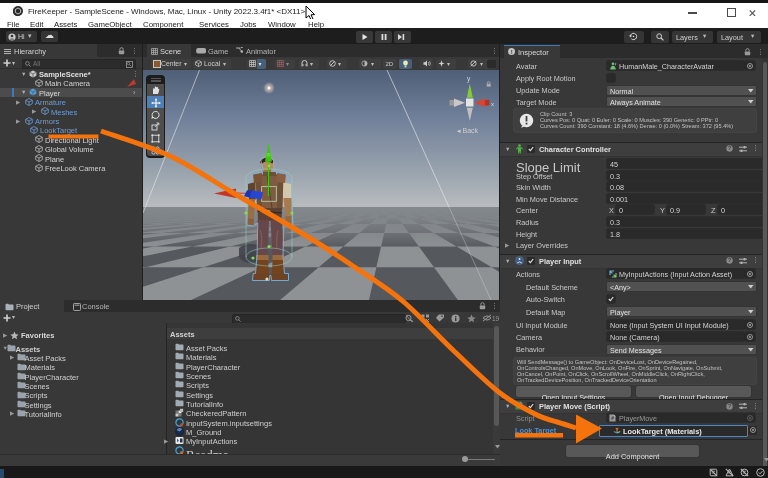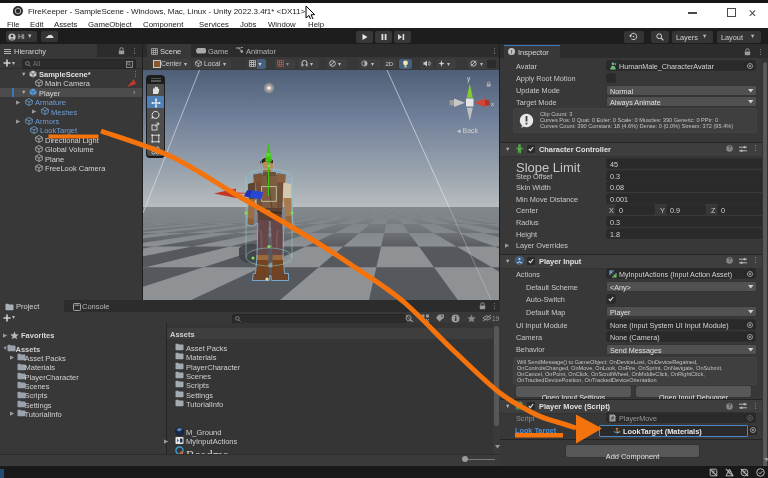--- a/index.html
+++ b/index.html
@@ -876,20 +876,41 @@
           <span class="abs" style="left:19px;top:1px;font-size:7.5px;color:#cfcfcf;">Settings</span>
         </div>
         <div class="abs" style="left:0;top:56.0px;width:326px;height:9.33px;">
           <span class="abs" style="left:8px;top:0px;">
             <svg width="9" height="8" viewBox="0 0 9 8">
               <path d="M0.5,1.5 q0,-0.8 0.8,-0.8 L3.2,0.7 L4,1.6 L7.7,1.6 q0.8,0 0.8,0.8 L8.5,6.5 q0,0.8 -0.8,0.8 L1.3,7.3 q-0.8,0 -0.8,-0.8 Z" fill="#a2aab2"></path>
             </svg>
           </span>
           <span class="abs" style="left:19px;top:1px;font-size:7.5px;color:#cfcfcf;">TutorialInfo</span>
         </div>
+        <div class="abs" style="left:0;top:65.3px;width:326px;height:9.33px;">
+          <span class="abs" style="left:8px;top:0px;">
+            <svg width="9" height="9" viewBox="0 0 9 9">
+              <rect x="0.5" y="2.5" width="3" height="3" fill="#777"></rect>
+              <rect x="3.5" y="2.5" width="3" height="3" fill="#e8e8e8"></rect>
+              <rect x="3.5" y="5.5" width="3" height="3" fill="#777"></rect>
+              <rect x="0.5" y="5.5" width="3" height="3" fill="#ccc"></rect>
+              <rect x="5" y="0.8" width="3.2" height="3.2" fill="#bbb"></rect>
+            </svg>
+          </span>
+          <span class="abs" style="left:19px;top:1px;font-size:7.5px;color:#cfcfcf;">CheckeredPattern</span>
+        </div>
+        <div class="abs" style="left:0;top:74.6px;width:326px;height:9.33px;">
+          <span class="abs" style="left:8px;top:0px;">
+            <svg width="9" height="9" viewBox="0 0 9 9">
+              <circle cx="4.5" cy="4.5" r="3.6" fill="none" stroke="#3fa9dd" stroke-width="1.2"></circle>
+              <circle cx="6.5" cy="6.8" r="1.6" fill="#c44a2a"></circle>
+            </svg>
+          </span>
+          <span class="abs" style="left:19px;top:1px;font-size:7.5px;color:#cfcfcf;">InputSystem.inputsettings</span>
+        </div>
         <div class="abs" style="left:0;top:84.0px;width:326px;height:9.33px;">
           <span class="abs" style="left:8px;top:0px;">
             <svg width="9" height="9" viewBox="0 0 9 9">
               <circle cx="4.5" cy="4.5" r="4" fill="#1a2a4a"></circle>
               <path d="M1.5,3 a4,4 0 0 1 6,-1 L4.5,4.5 Z" fill="#5a86c0"></path>
               <circle cx="4.5" cy="4.5" r="4" fill="none" stroke="#0e1828" stroke-width="0.5"></circle>
             </svg>
           </span>
           <span class="abs" style="left:19px;top:1px;font-size:7.5px;color:#cfcfcf;">M_Ground</span>
         </div>

